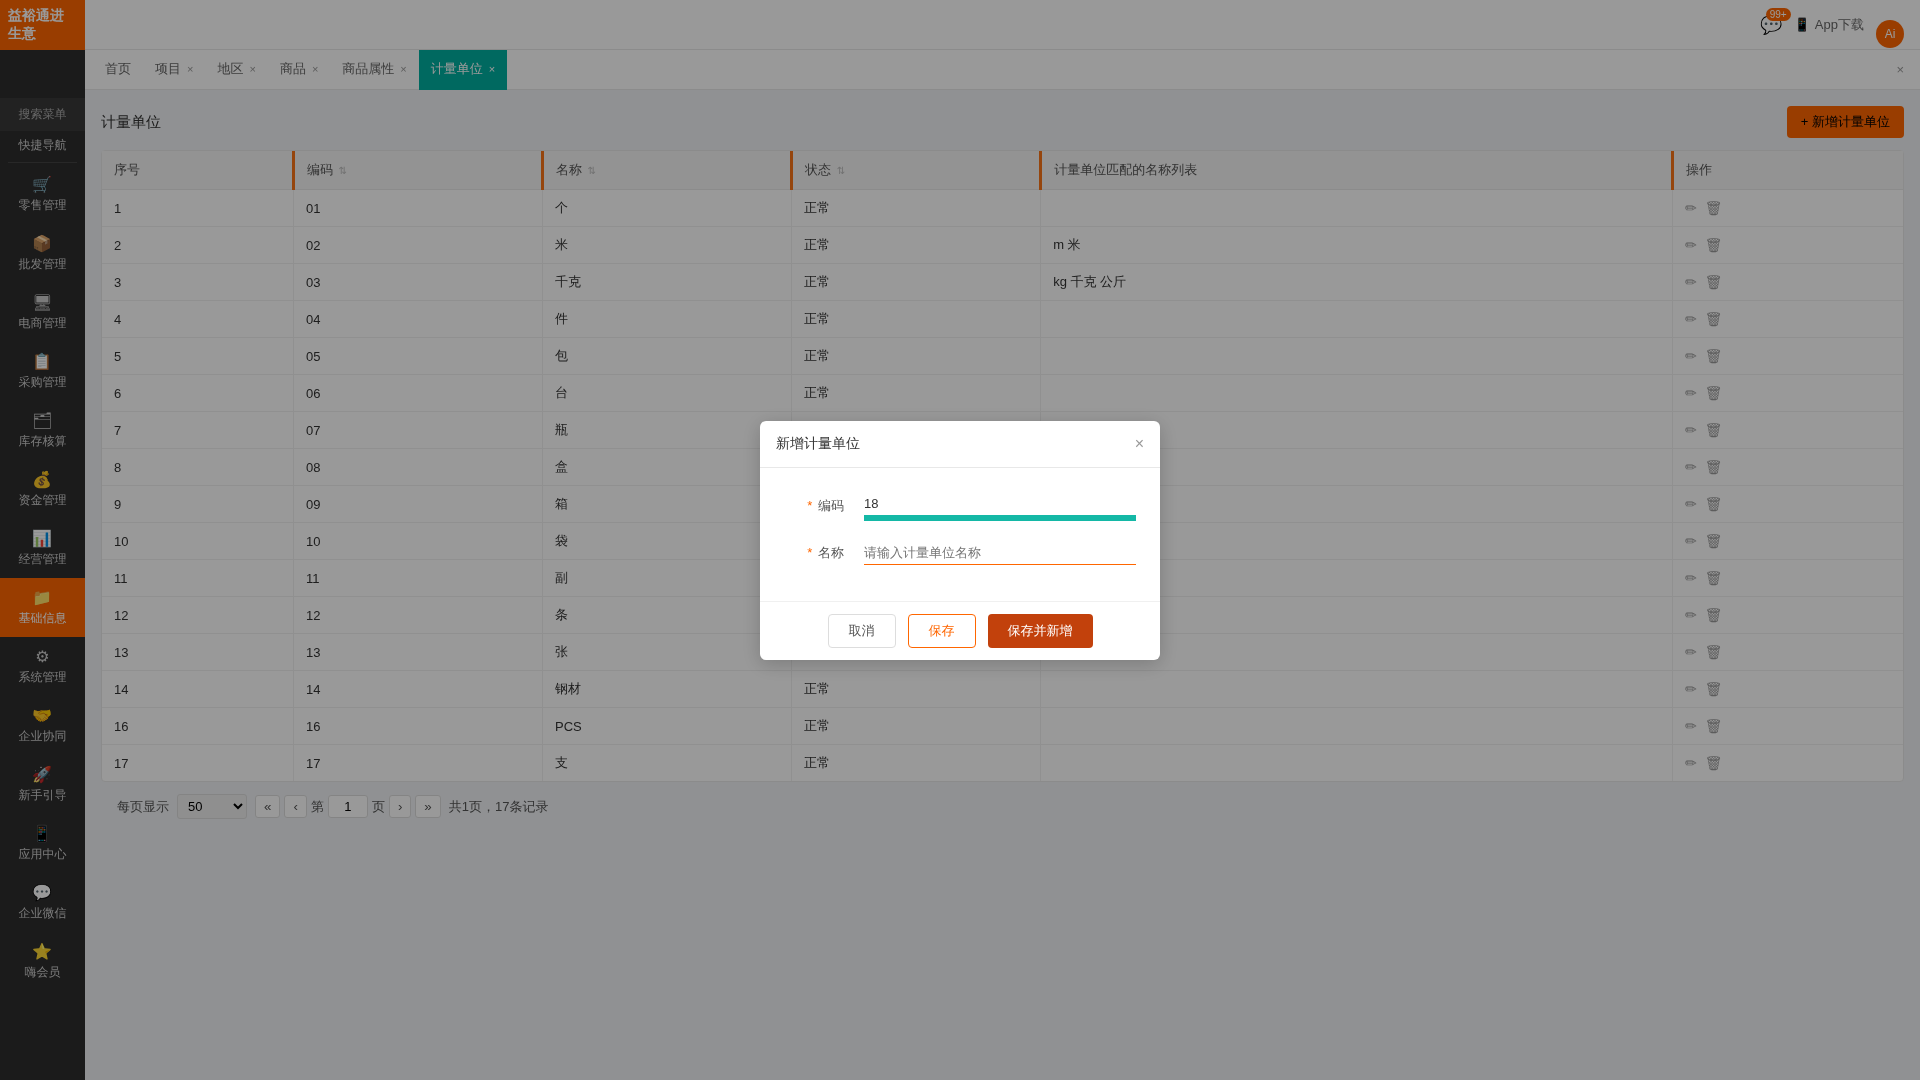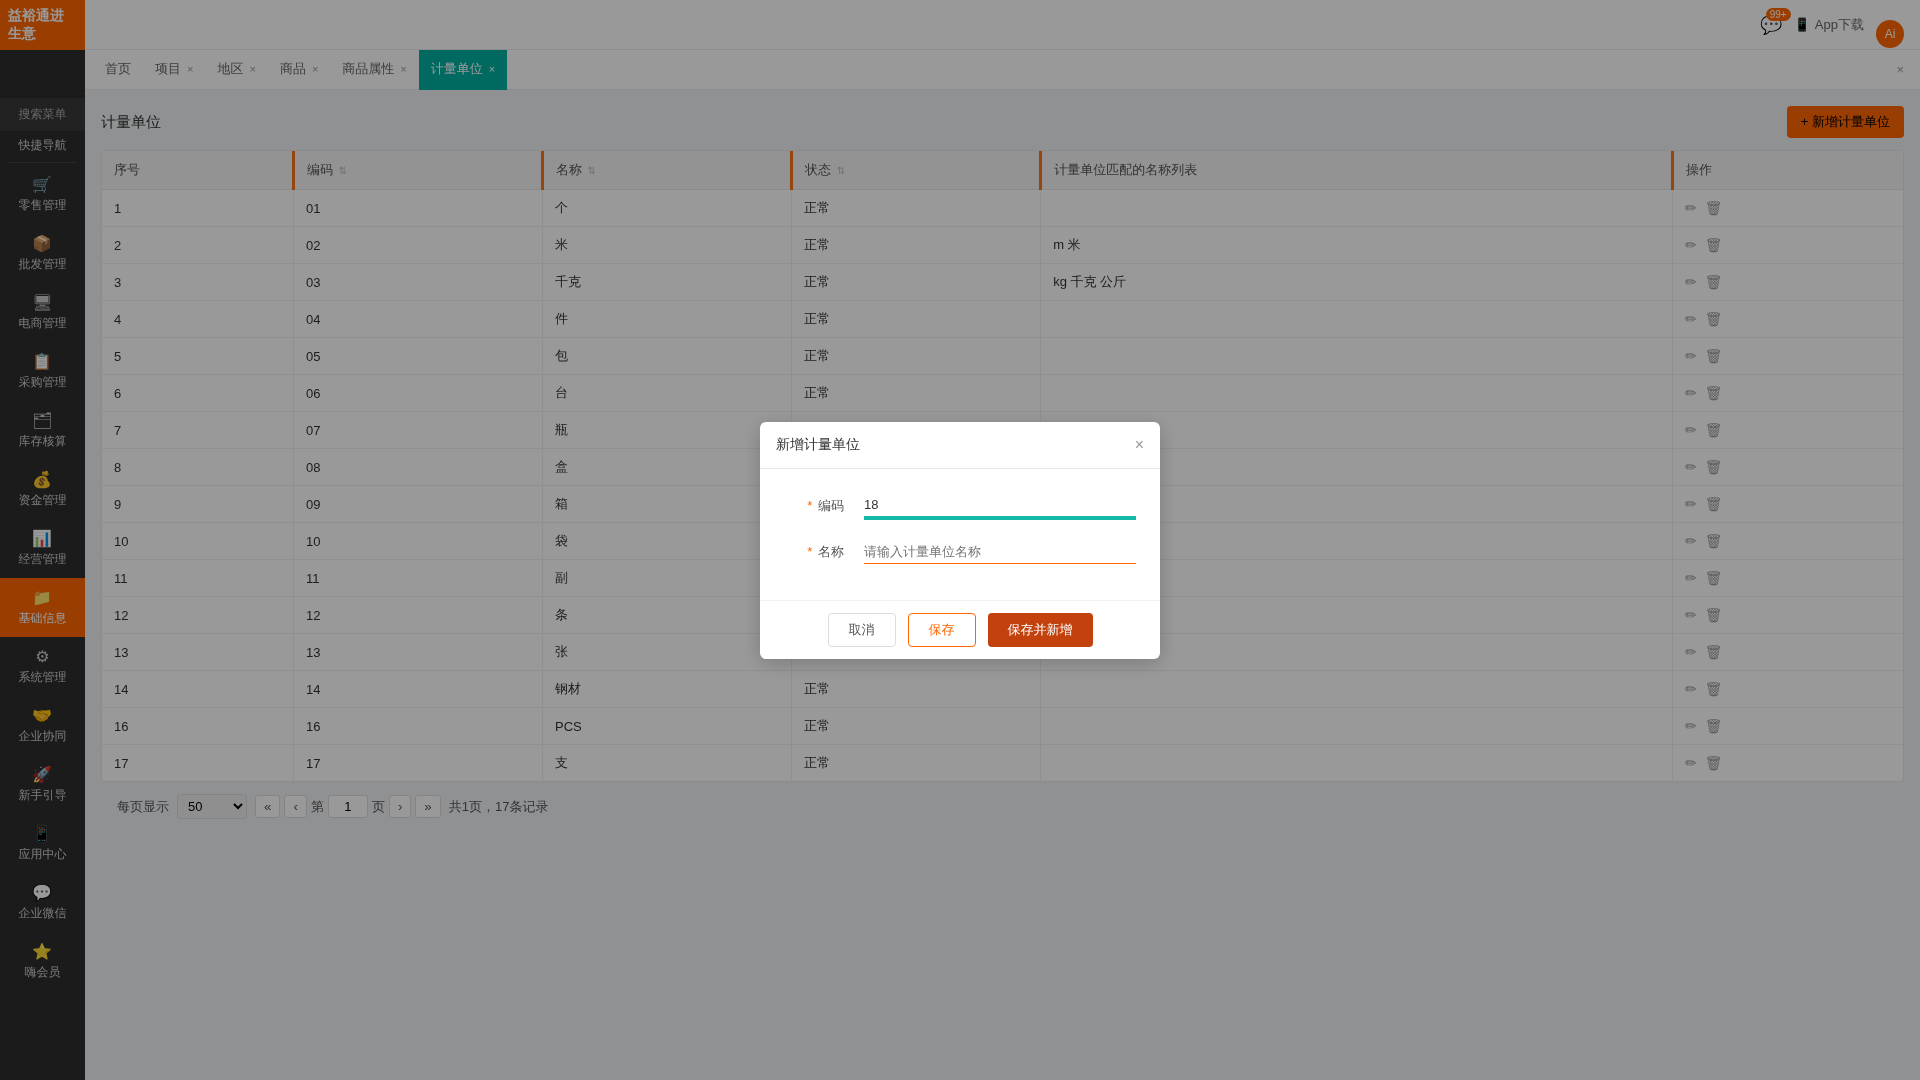--- a/index.html
+++ b/index.html
@@ -260,21 +260,21 @@
       width: 60px;
       text-align: right;
       color: #555;
       font-size: 13px;
       flex-shrink: 0;
     }
     .form-label .required { color: #f60; margin-right: 2px; }
     .form-input {
       flex: 1;
       border: none;
-      border-bottom: 4px solid #14b8a6;
+      border-bottom: 6px solid #14b8a6;
       padding: 4px 0;
       font-size: 13px;
       outline: none;
       color: #333;
     }
     .form-input.active-field {
       border-bottom: 1px solid #f60;
     }
     .modal-footer {
       padding: 12px 16px;

